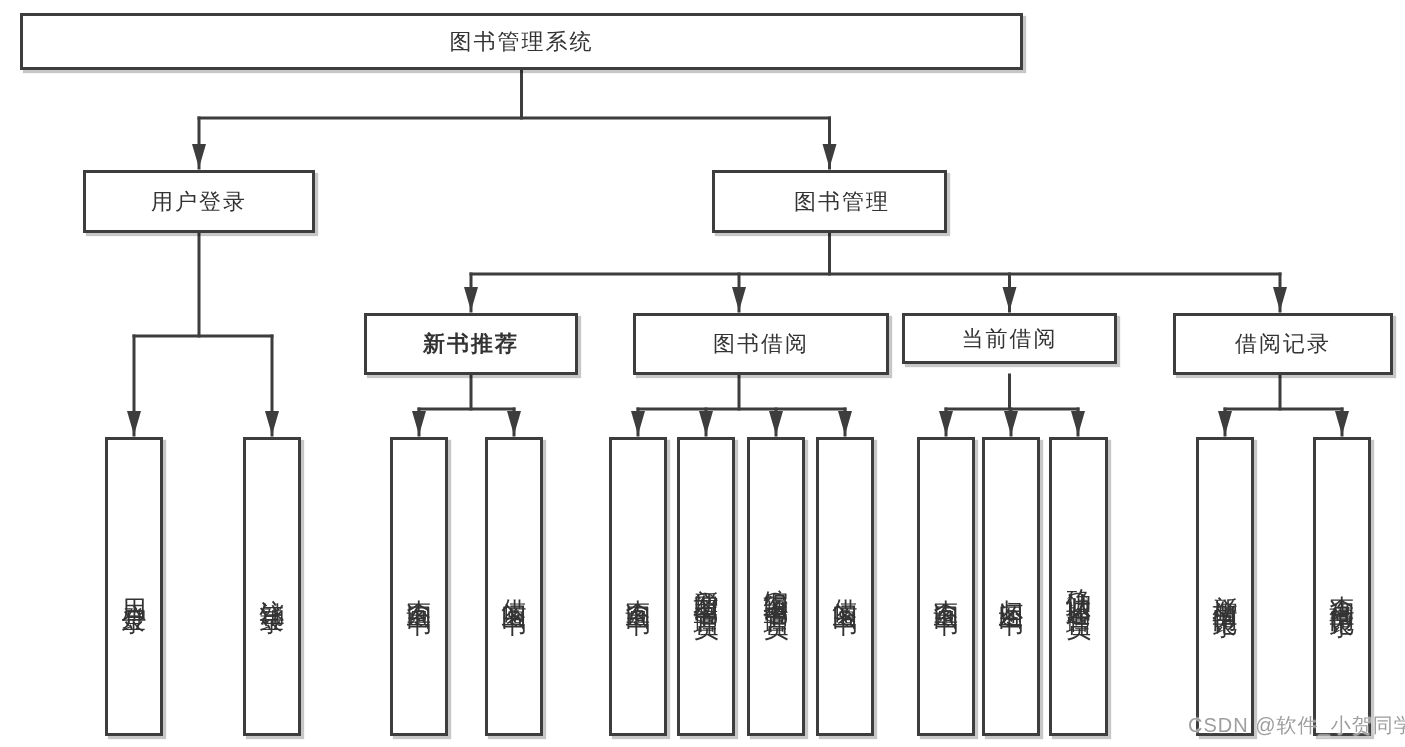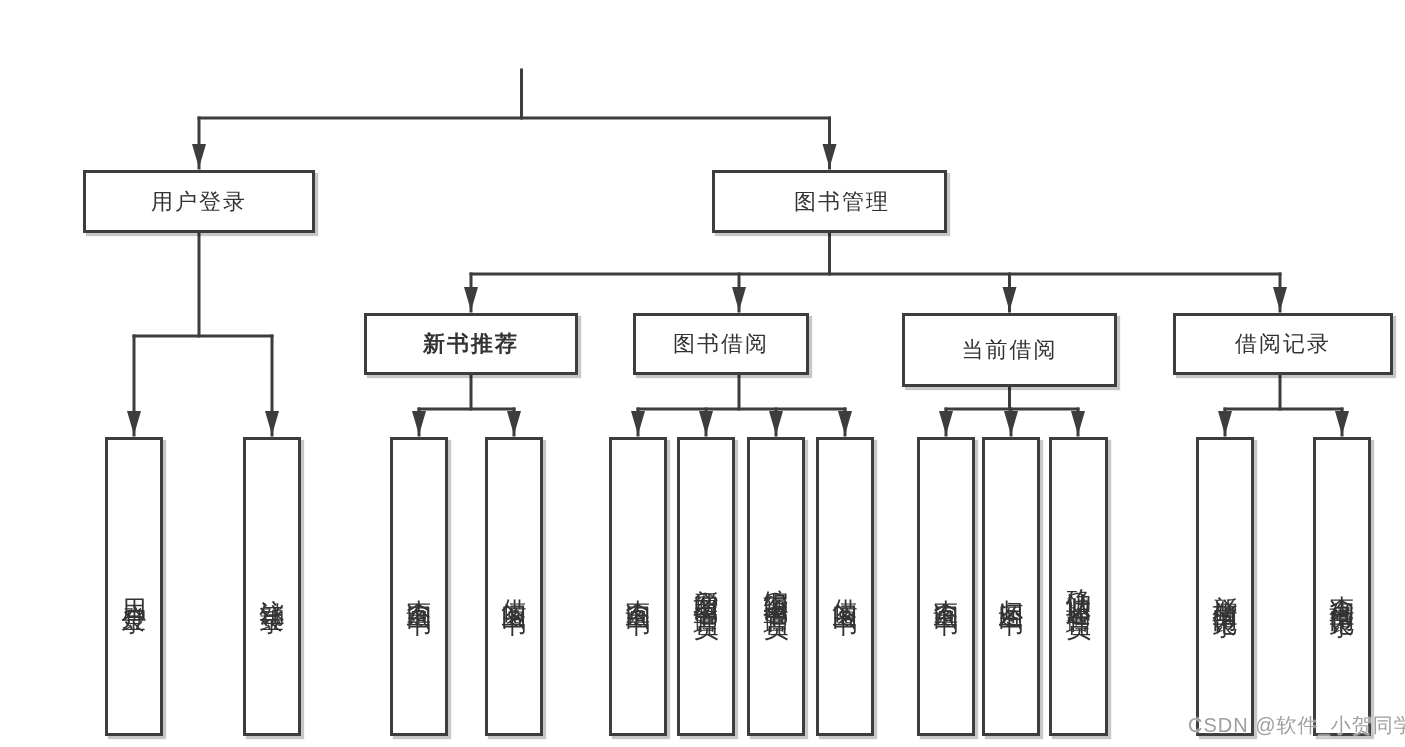--- a/index.html
+++ b/index.html
@@ -47,22 +47,22 @@
     color: #333333;
     line-height: 1;
   }
   
   #n-root   { left: 20px;  top: 13px;  width: 1003px; height: 57px; }
   
   #n-login  { left: 83px;  top: 170px; width: 232px; height: 63px; }
   #n-mgmt   { left: 712px; top: 170px; width: 235px; height: 63px; padding-left: 25px; }
   
   #n-l3-new     { left: 364px;  top: 313px; width: 214px; height: 62px; font-weight: bold; }
-  #n-l3-borrow  { left: 633px;  top: 313px; width: 176px; height: 62px; }
-  #n-l3-current { left: 902px;  top: 313px; width: 215px; height: 74px; }
+  #n-l3-borrow  { left: 633px;  top: 313px; width: 256px; height: 62px; }
+  #n-l3-current { left: 902px;  top: 313px; width: 215px; height: 51px; }
   #n-l3-record  { left: 1173px; top: 313px; width: 220px; height: 62px; }
   
   .leaf { top: 437px; height: 299px; width: 58px; }
   #lf-1  { left: 105px; }
   #lf-2  { left: 243px; }
   #lf-3  { left: 390px; }
   #lf-4  { left: 485px; }
   #lf-5  { left: 609px; }
   #lf-6  { left: 677px; }
   #lf-7  { left: 747px; }
@@ -132,20 +132,23 @@
       <line x1="1011" y1="409" x2="1011" y2="435" marker-end="url(#arr)"></line>
       <line x1="1078" y1="409" x2="1078" y2="435" marker-end="url(#arr)"></line>
 
       <line x1="1280" y1="375" x2="1280" y2="409"></line>
       <line x1="1225" y1="409" x2="1342" y2="409"></line>
       <line x1="1225" y1="409" x2="1225" y2="435" marker-end="url(#arr)"></line>
       <line x1="1342" y1="409" x2="1342" y2="435" marker-end="url(#arr)"></line>
     </g>
   </svg>
 
+  <div class="node" id="n-root">
+    <span class="label-h">图书管理系统</span>
+  </div>
 
   <div class="node" id="n-login">
     <span class="label-h">用户登录</span>
   </div>
   <div class="node" id="n-mgmt">
     <span class="label-h">图书管理</span>
   </div>
 
   <div class="node" id="n-l3-new">
     <span class="label-h">新书推荐</span>

